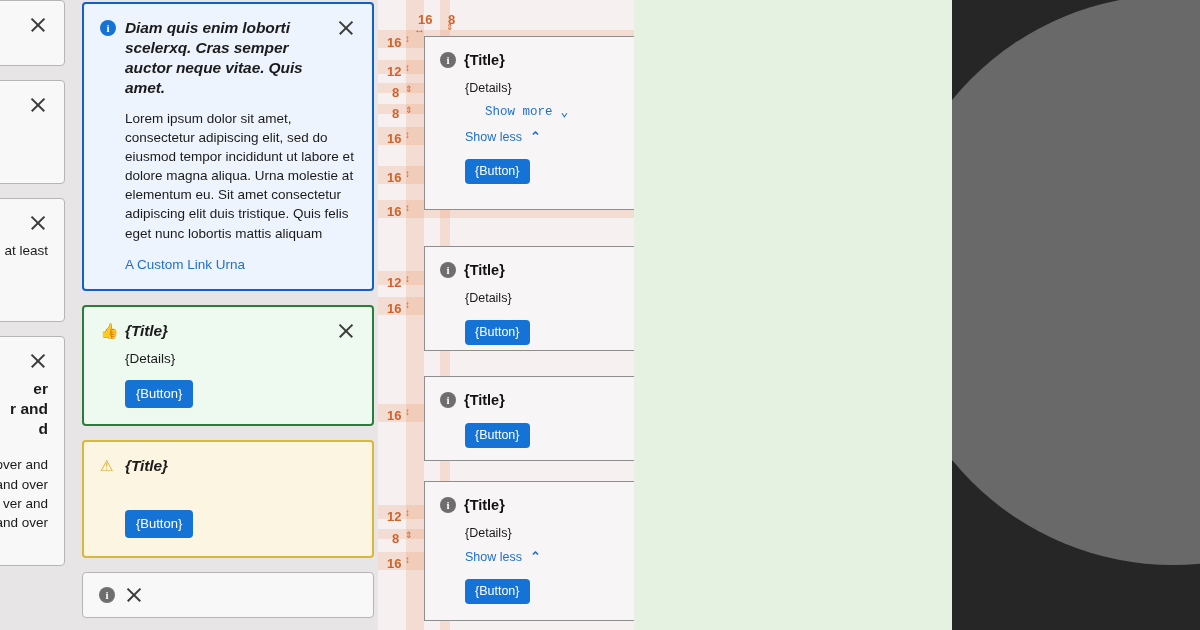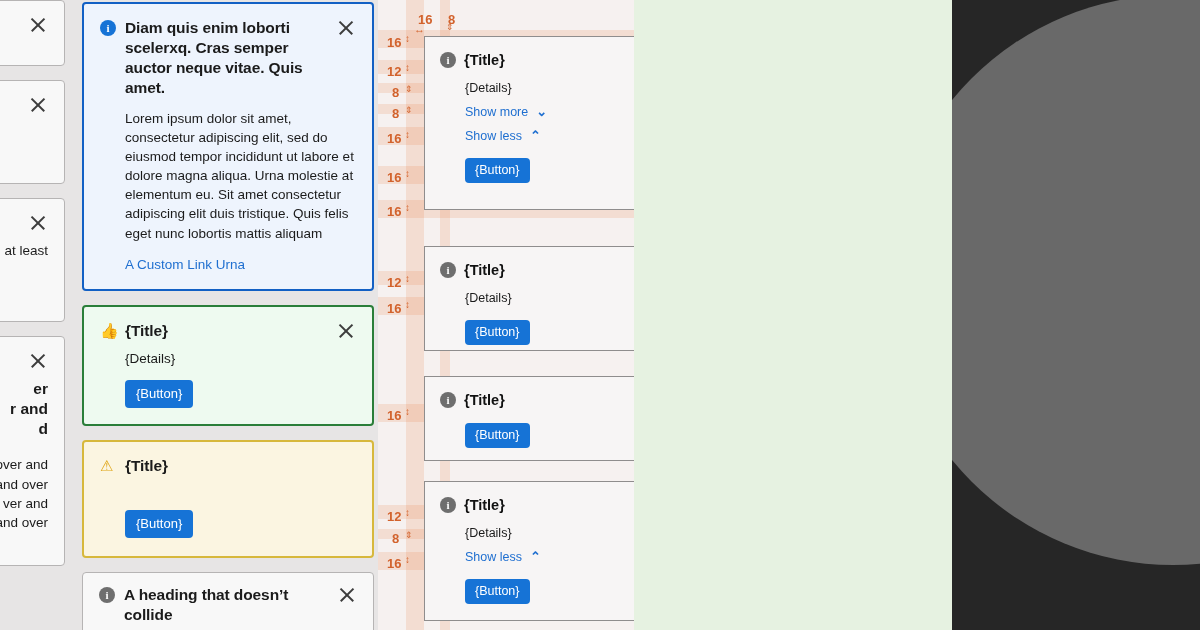--- a/index.html
+++ b/index.html
@@ -15,21 +15,21 @@
   .card {
     position: relative;
     border: 1px solid #b6b4b4;
     border-radius: 4px;
     background: #fff;
     padding: 14px 16px 16px 16px;
   }
   .card-row { display: flex; align-items: flex-start; gap: 9px; }
   .card-title {
     font-weight: bold; font-size: 15.5px; color: #1b1b1b;
-    line-height: 1.30; flex: 1; letter-spacing: -0.1px;
+    line-height: 1.30; flex: 1; letter-spacing: -0.1px; font-style: italic;
   }
   .card-body {
     font-size: 13.5px; color: #1b1b1b; line-height: 1.42;
     margin-top: 10px; margin-left: 25px;
   }
   .card-details { font-size: 13.5px; color: #1b1b1b; margin-top: 10px; margin-left: 25px; }
   .card-link {
     display:inline-block; font-size: 13.5px; color: #1f6fd0;
     margin-top: 14px; margin-left: 25px; cursor: pointer;
   }
@@ -206,21 +206,20 @@
       <div class="card-row">
         <div class="ic ic-warn">⚠</div>
         <div class="card-title">{Title}</div>
       </div>
       <button class="btn" style="margin-top:34px;">{Button}</button>
     </div>
 
     <div class="card v-plain" style="padding-top:12px;padding-bottom:12px;">
       <div class="card-row">
         <div class="ic ic-info grey">i</div>
-        <div class="card-title">A heading that doesn’t collide</div>
         <div class="xbtn"></div>
       </div>
     </div>
 
   </div>
 
   <div class="col-spec">
 
     <div class="vband" style="left:28px;width:18px;"></div>
     <div class="vband" style="left:62px;width:10px;"></div>
@@ -238,21 +237,21 @@
     <div class="band" style="top:505px;height:14px;"></div>
     <div class="band" style="top:529px;height:10px;"></div>
     <div class="band" style="top:552px;height:18px;"></div>
 
     <div class="spec-card" style="top:36px;height:174px;padding:15px 0 0 0;">
       <div class="spec-row" style="margin-left:15px;">
         <div class="ic ic-info grey" style="margin-top:0;">i</div>
         <div class="spec-title">{Title}</div>
       </div>
       <div class="spec-det" style="margin:13px 0 0 40px;">{Details}</div>
-      <div class="spec-row" style="margin:9px 0 0 40px;">
+      <div class="spec-row" style="margin:9px 0 0 60px;font-family:Liberation Mono, monospace;">
         <span class="spec-link">Show more</span>
         <span style="color:#1f6fd0;font-size:13px;font-weight:bold;">⌄</span>
       </div>
       <div class="spec-row" style="margin:9px 0 0 40px;">
         <span class="spec-link">Show less</span>
         <span style="color:#1f6fd0;font-size:13px;font-weight:bold;">⌃</span>
       </div>
       <button class="spec-btn" style="margin:15px 0 0 40px;">{Button}</button>
     </div>
 

